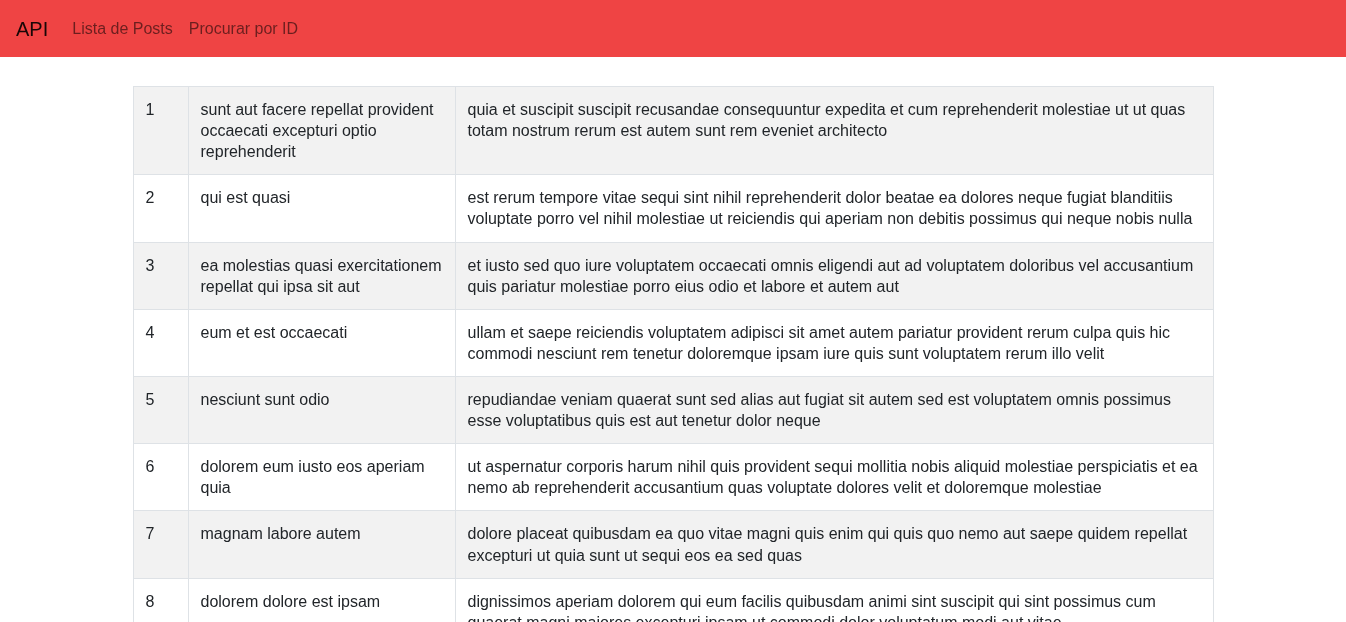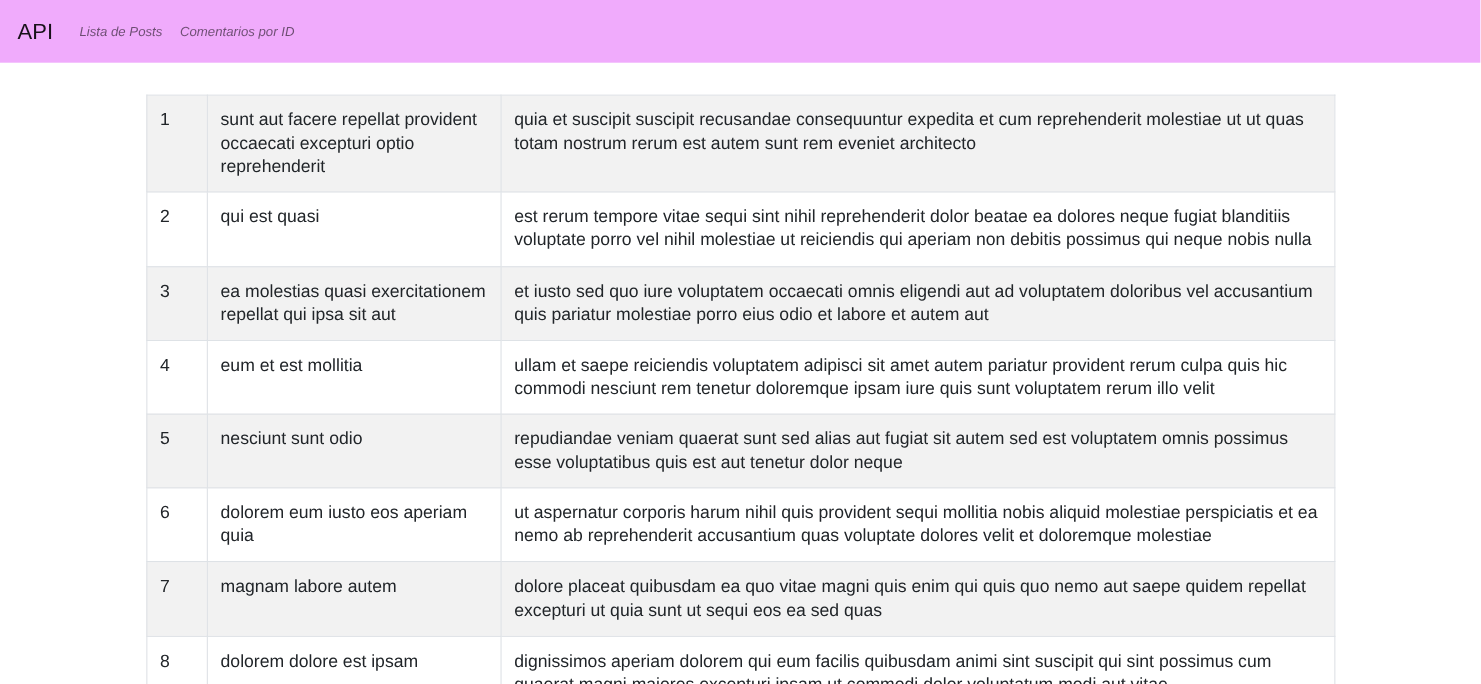--- a/index.html
+++ b/index.html
@@ -5,42 +5,41 @@
   * { margin: 0; padding: 0; box-sizing: border-box; }
   html, body { width: 1346px; height: 622px; }
   body {
     background: #ffffff;
     overflow: hidden;
     font-family: "Liberation Sans", sans-serif;
     -webkit-font-smoothing: antialiased;
   }
   .navbar {
     height: 57px;
-    background: #f0abfc;
+    background: #ef4444;
     display: flex;
     align-items: center;
     padding: 0 16px;
   }
   .navbar-brand {
     font-size: 20px;
     line-height: 1;
     color: rgba(0,0,0,0.9);
     text-decoration: none;
     margin-right: 16px;
     padding: 4px 0;
     cursor: pointer;
   }
   .nav-link {
-    font-size: 12px;
+    font-size: 16px;
     color: rgba(0,0,0,0.55);
     text-decoration: none;
     padding: 8px;
     cursor: pointer;
     white-space: nowrap;
-    font-style: italic;
   }
   .content {
     width: 1081px;
     margin: 29px auto 0 auto;
   }
   table.posts-table {
     width: 100%;
     border-collapse: collapse;
     table-layout: fixed;
     font-size: 16px;
@@ -57,21 +56,21 @@
   table.posts-table tbody tr:nth-child(even) { background: #ffffff; }
   col.col-id { width: 55px; }
   col.col-title { width: 267px; }
 </style>
 </head>
 <body>
 
 <nav class="navbar">
   <a class="navbar-brand">API</a>
   <a class="nav-link">Lista de Posts</a>
-  <a class="nav-link">Comentarios por ID</a>
+  <a class="nav-link">Procurar por ID</a>
 </nav>
 
 <main class="content">
   <table class="posts-table">
     <colgroup>
       <col class="col-id">
       <col class="col-title">
       <col class="col-body">
     </colgroup>
     <tbody>
@@ -85,21 +84,21 @@
         <td>qui est quasi</td>
         <td>est rerum tempore vitae sequi sint nihil reprehenderit dolor beatae ea dolores neque fugiat blanditiis voluptate porro vel nihil molestiae ut reiciendis qui aperiam non debitis possimus qui neque nobis nulla</td>
       </tr>
       <tr>
         <td>3</td>
         <td>ea molestias quasi exercitationem repellat qui ipsa sit aut</td>
         <td>et iusto sed quo iure voluptatem occaecati omnis eligendi aut ad voluptatem doloribus vel accusantium quis pariatur molestiae porro eius odio et labore et autem aut</td>
       </tr>
       <tr>
         <td>4</td>
-        <td>eum et est mollitia</td>
+        <td>eum et est occaecati</td>
         <td>ullam et saepe reiciendis voluptatem adipisci sit amet autem pariatur provident rerum culpa quis hic commodi nesciunt rem tenetur doloremque ipsam iure quis sunt voluptatem rerum illo velit</td>
       </tr>
       <tr>
         <td>5</td>
         <td>nesciunt sunt odio</td>
         <td>repudiandae veniam quaerat sunt sed alias aut fugiat sit autem sed est voluptatem omnis possimus esse voluptatibus quis est aut tenetur dolor neque</td>
       </tr>
       <tr>
         <td>6</td>
         <td>dolorem eum iusto eos aperiam quia</td>

